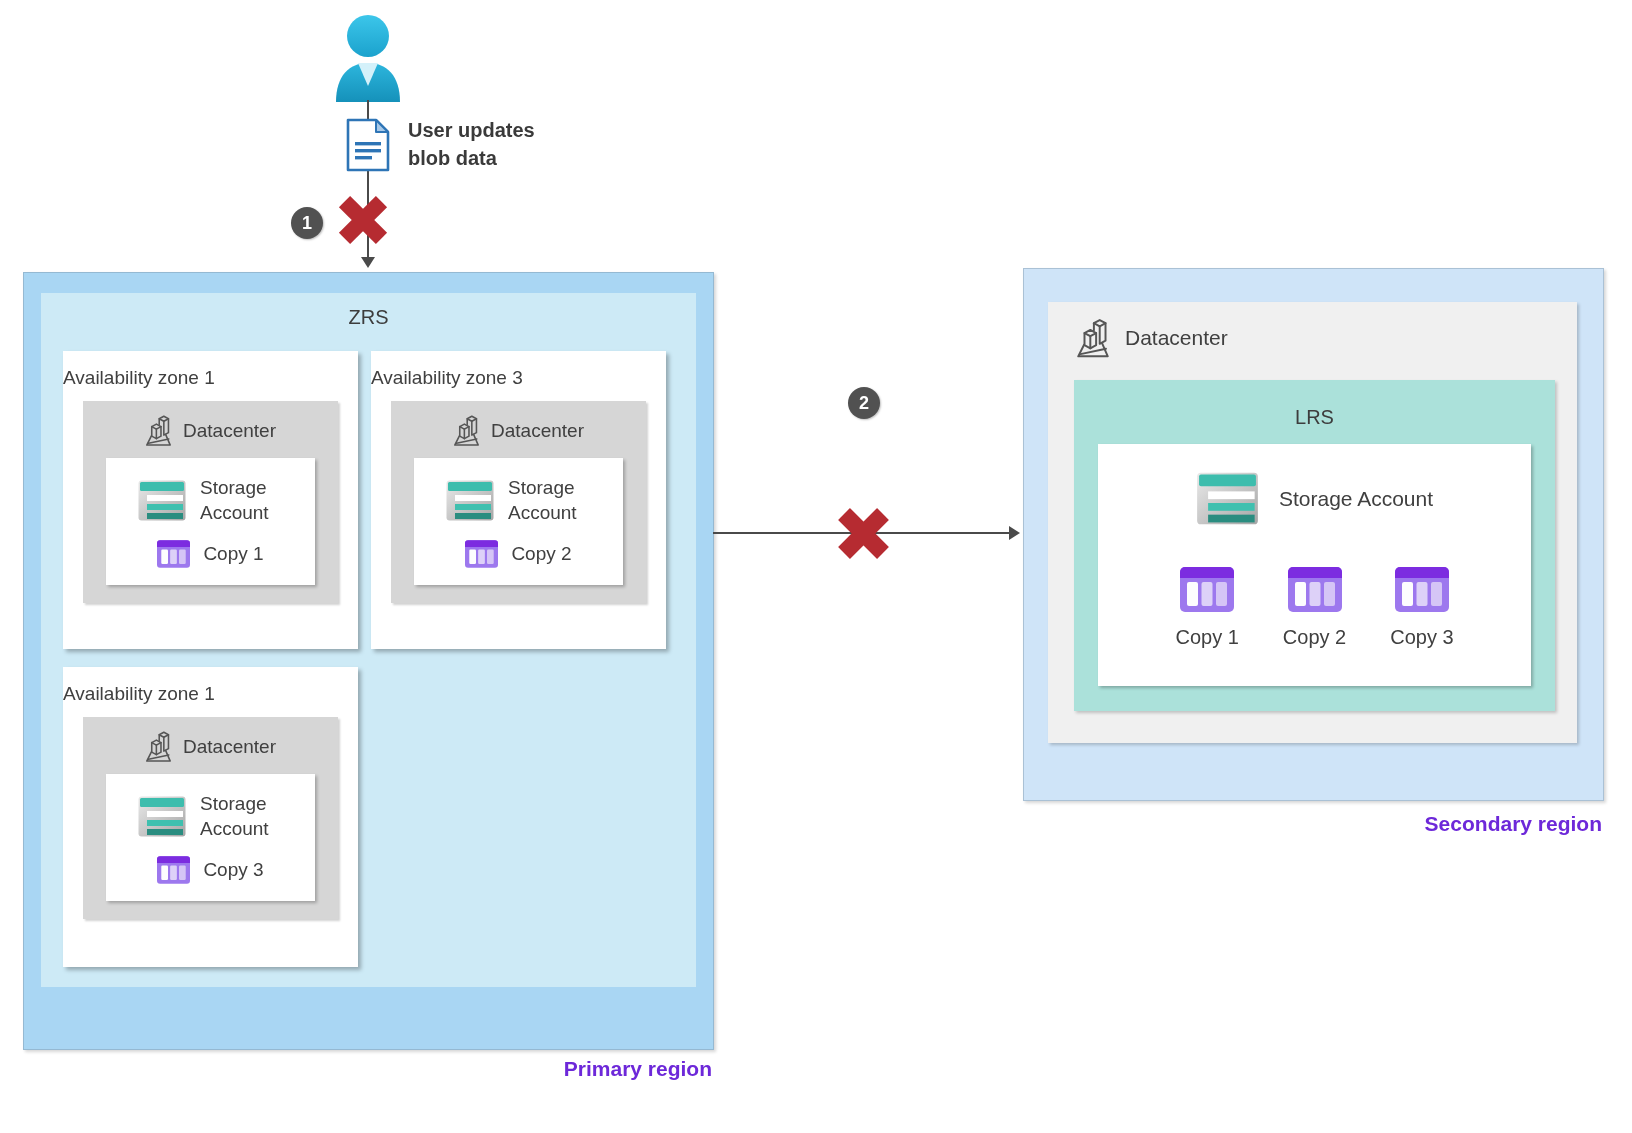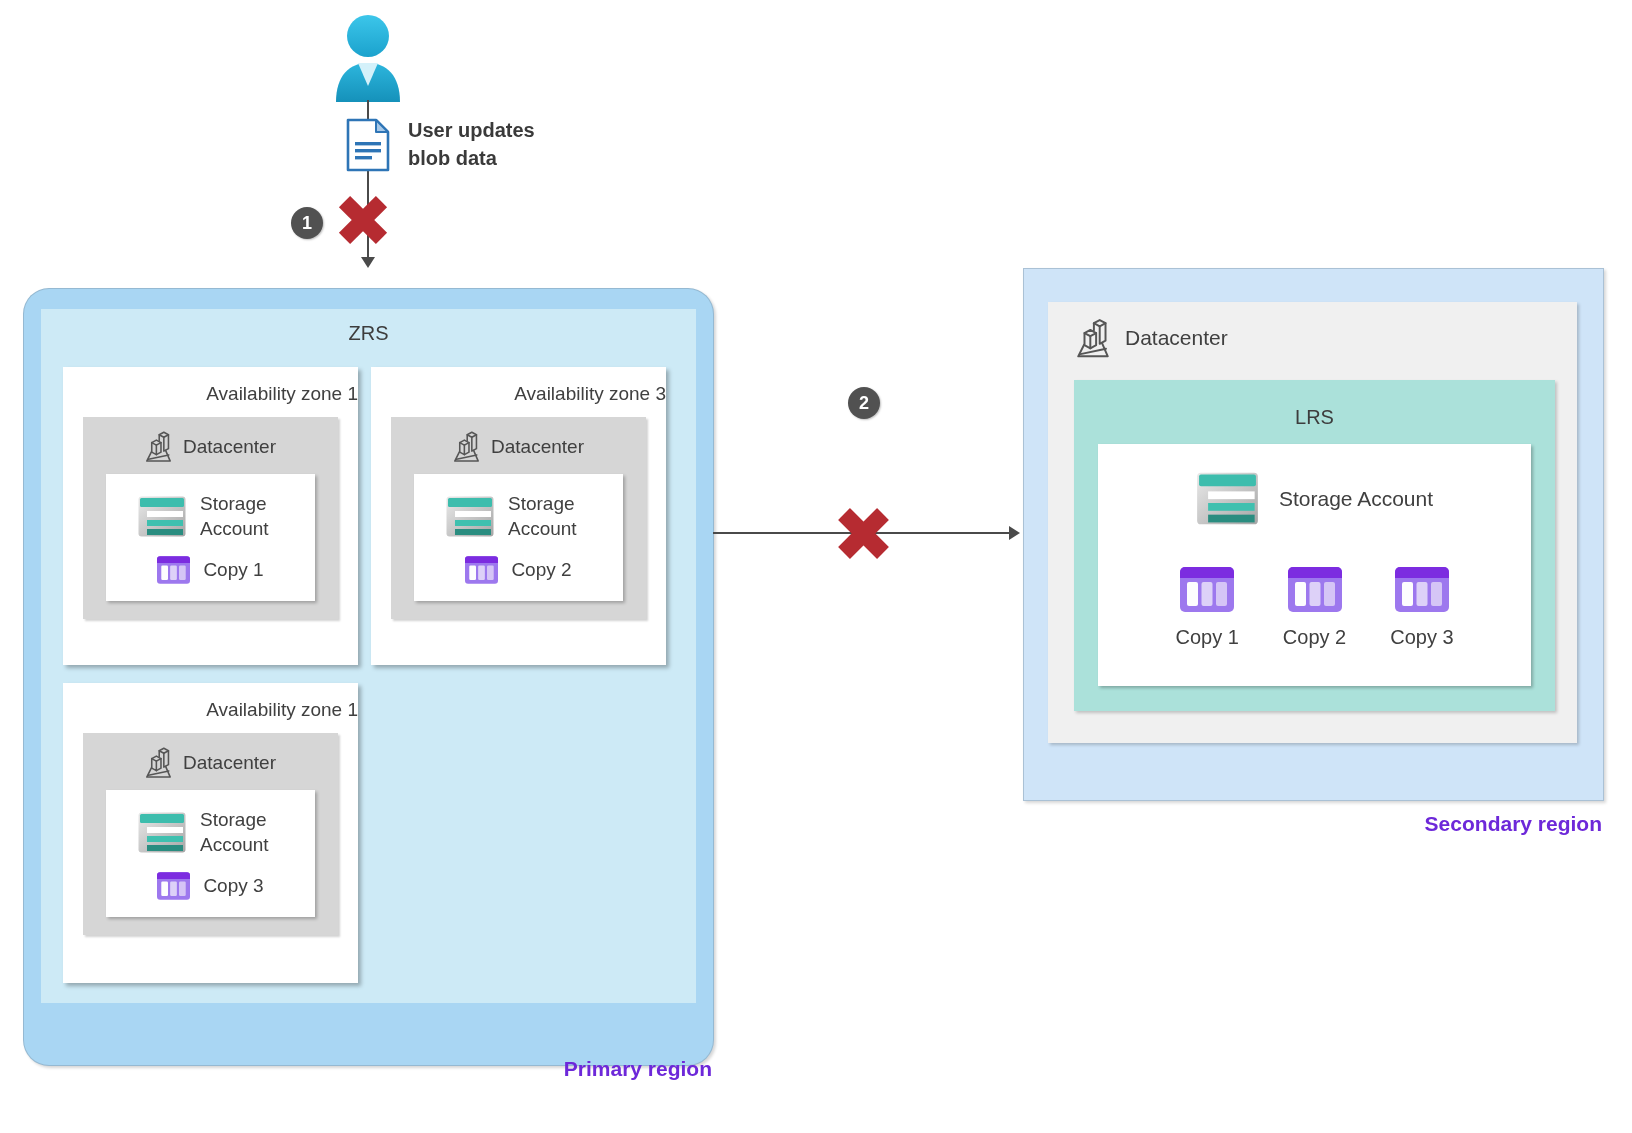--- a/index.html
+++ b/index.html
@@ -15,28 +15,28 @@
     position:absolute;width:32px;height:32px;border-radius:50%;background:#515151;
     color:#fff;font-size:18px;font-weight:bold;display:flex;align-items:center;justify-content:center;
     box-shadow:1px 1px 2px rgba(0,0,0,.25);
   }
   .line{position:absolute;background:#4a4a4a;}
   .arrowhead-down{position:absolute;width:0;height:0;border-left:7px solid transparent;border-right:7px solid transparent;border-top:11px solid #4a4a4a;}
   .arrowhead-right{position:absolute;width:0;height:0;border-top:7px solid transparent;border-bottom:7px solid transparent;border-left:11px solid #4a4a4a;}
   .x-mark{position:absolute;}
   
   .region{position:absolute;border:1px solid rgba(125,150,170,.45);box-shadow:2px 2px 3px rgba(0,0,0,.16);}
-  .primary{left:23px;top:288px;width:689px;height:776px;background:#a9d6f3;border-radius:26px;}
+  .primary{left:23px;top:272px;width:689px;height:776px;background:#a9d6f3;}
   .zrs{position:absolute;left:17px;top:20px;width:655px;height:694px;background:#cdeaf6;}
   .zrs-title{margin-top:13px;text-align:center;font-size:20px;color:#3d3d3d;}
   .zone-card{position:absolute;width:295px;height:298px;background:#fff;box-shadow:3px 3px 4px rgba(0,0,0,.28);display:flex;flex-direction:column;}
   .z1{left:22px;top:58px;}
   .z2{left:330px;top:58px;}
   .z3{left:22px;top:374px;height:300px;}
-  .zone-title{margin-top:16px;text-align:right;font-size:19px;}
+  .zone-title{margin-top:16px;text-align:left;font-size:19px;}
   .zone-gray{margin:12px 20px 0;background:#d6d6d6;box-shadow:2px 2px 2px rgba(0,0,0,.18);
     padding:13px 0 18px;display:flex;flex-direction:column;align-items:center;}
   .dc-header{display:flex;align-items:center;justify-content:center;gap:11px;font-size:19px;}
   .dc-icon{width:27px;height:33px;}
   .zone-white{margin-top:11px;width:209px;background:#fff;box-shadow:2px 2px 3px rgba(0,0,0,.25);
     padding:17px 0;display:flex;flex-direction:column;align-items:center;gap:15px;}
   .icon-row{display:flex;align-items:center;gap:13px;}
   .storage-text{font-size:19px;line-height:25px;width:84px;}
   .copy-text{font-size:19px;}
   .storage-icon{width:50px;height:41px;display:block;}

